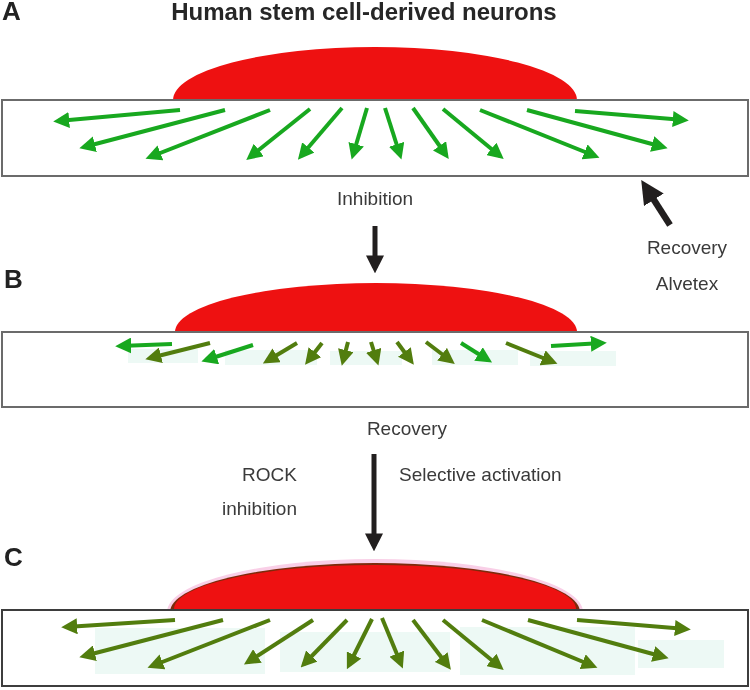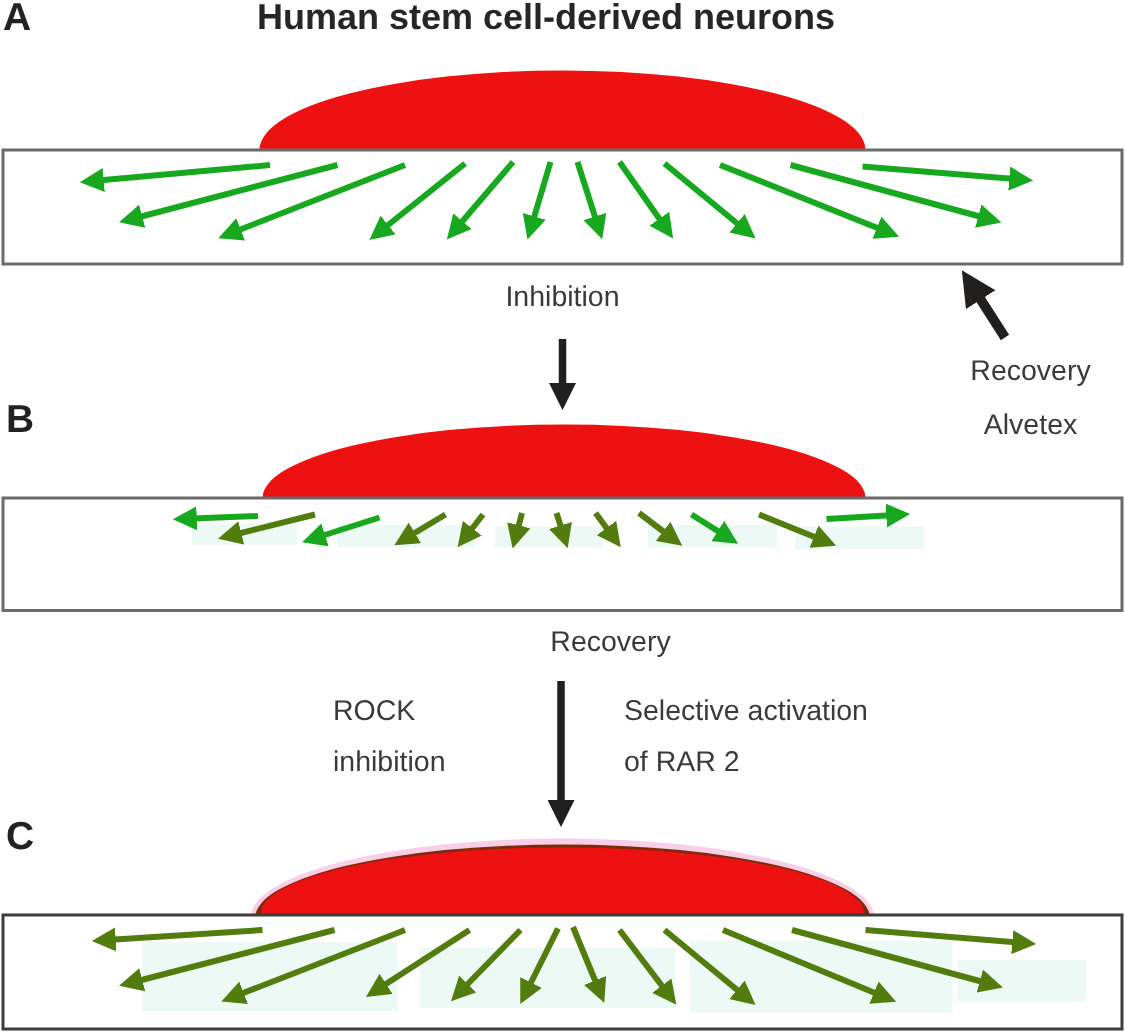--- a/index.html
+++ b/index.html
@@ -10,23 +10,23 @@
   .panel-letter{font-weight:700;font-size:26px;line-height:30px;color:#222222;}
   .title{left:0;top:-2px;width:728px;text-align:center;font-weight:700;font-size:24px;
          line-height:28px;color:#262626;}
   .letter-a{left:2px;top:-4px;}
   .letter-b{left:4px;top:264px;}
   .letter-c{left:4px;top:542px;}
   .inhibition{left:0;top:184px;width:750px;text-align:center;}
   .alvetex{left:628px;top:230px;width:118px;text-align:center;line-height:36px;}
   .alvetex span{display:block;}
   .recovery{left:0;top:414px;width:748px;text-align:center;margin-left:33px;}
-  .rock{left:222px;top:458px;line-height:34px;}
+  .rock{left:222px;top:458px;line-height:34px;text-align:right;}
   .rock span{display:block;}
-  .selective{left:416px;top:458px;line-height:34px;}
+  .selective{left:399px;top:458px;line-height:34px;}
   .selective span{display:block;}
 </style>
 </head>
 <body>
 
 <div id="figure">
 
   <svg id="diagram" viewBox="0 0 750 690">
       <defs>
         <marker id="mk-bright" viewBox="0 0 10 10" refX="7" refY="5" markerWidth="4" markerHeight="4" orient="auto">
@@ -118,16 +118,15 @@
 
   <div class="lbl recovery">Recovery</div>
 
   <div class="lbl rock">
     <span>ROCK</span>
     <span>inhibition</span>
   </div>
 
   <div class="lbl selective">
     <span>Selective activation</span>
-    <span>of RAR 2</span>
   </div>
 
 </div>
 
 </body></html>

